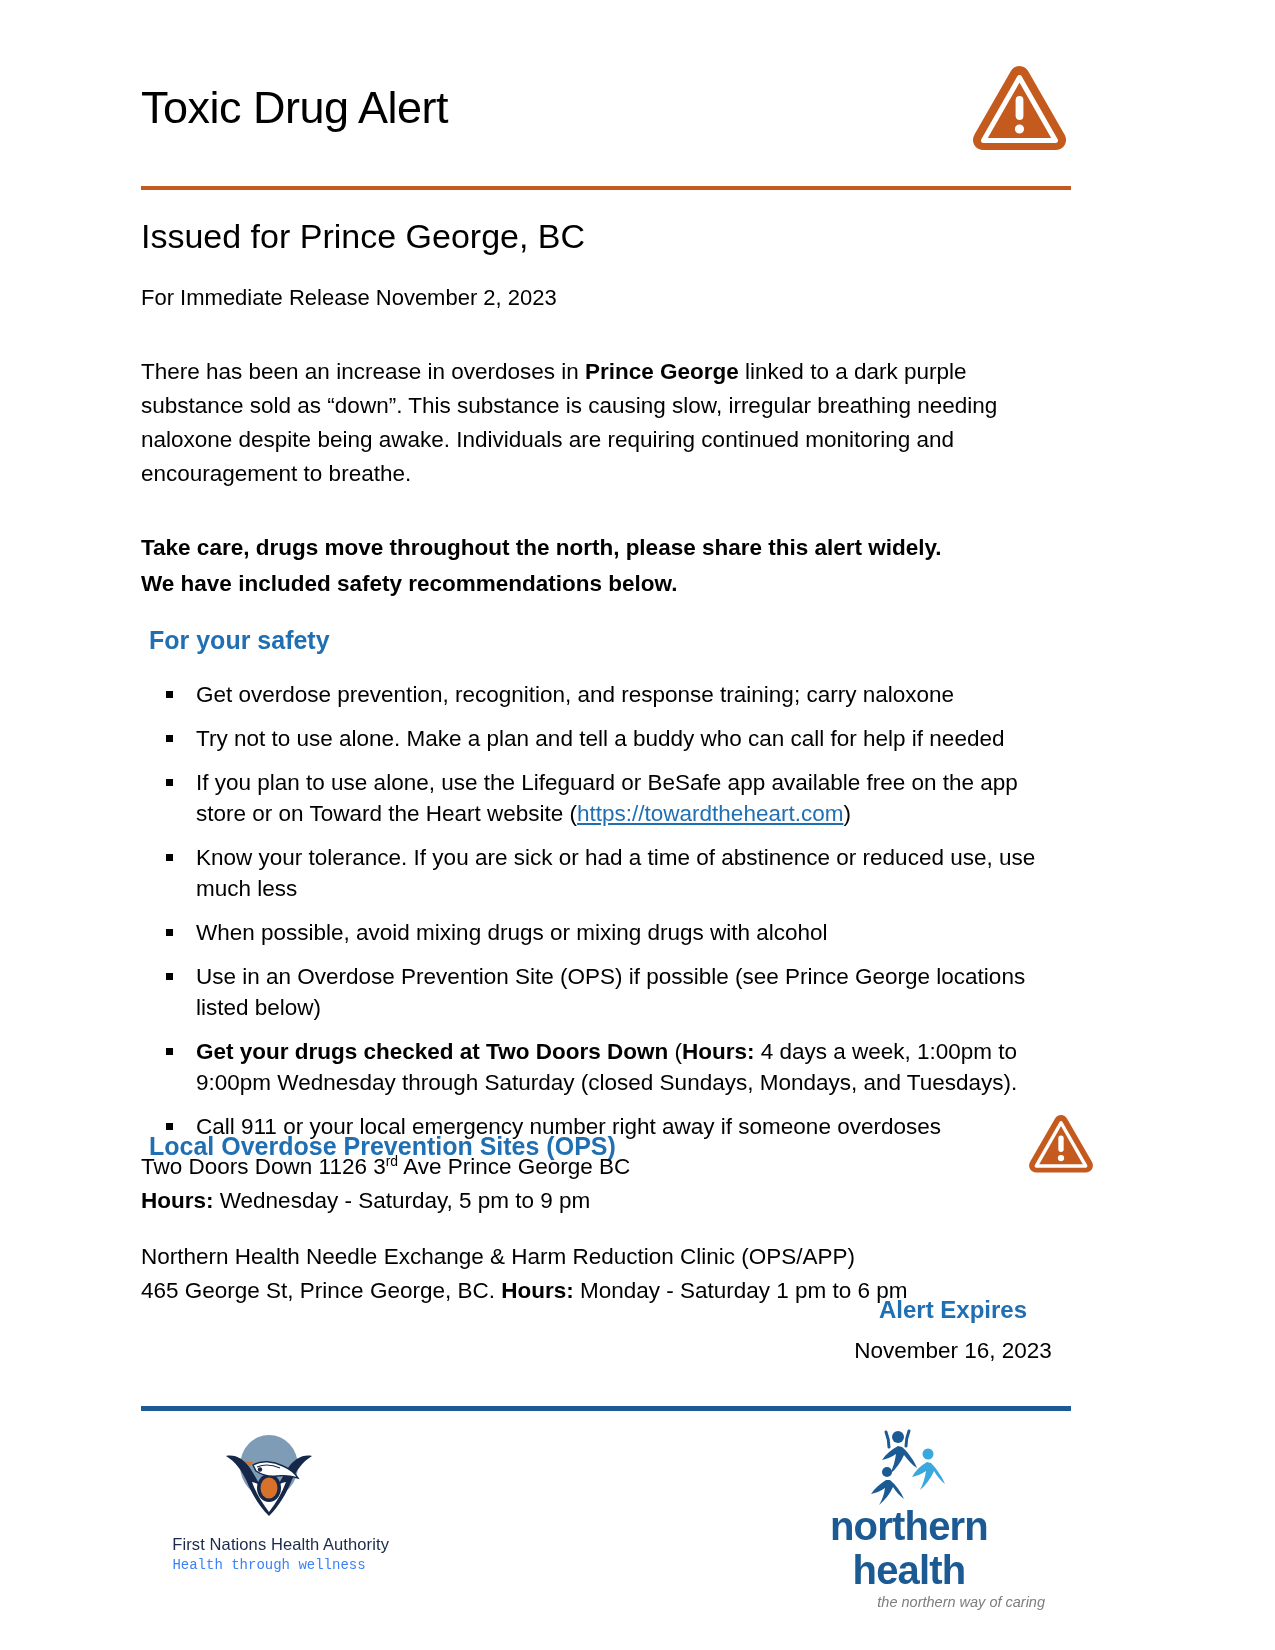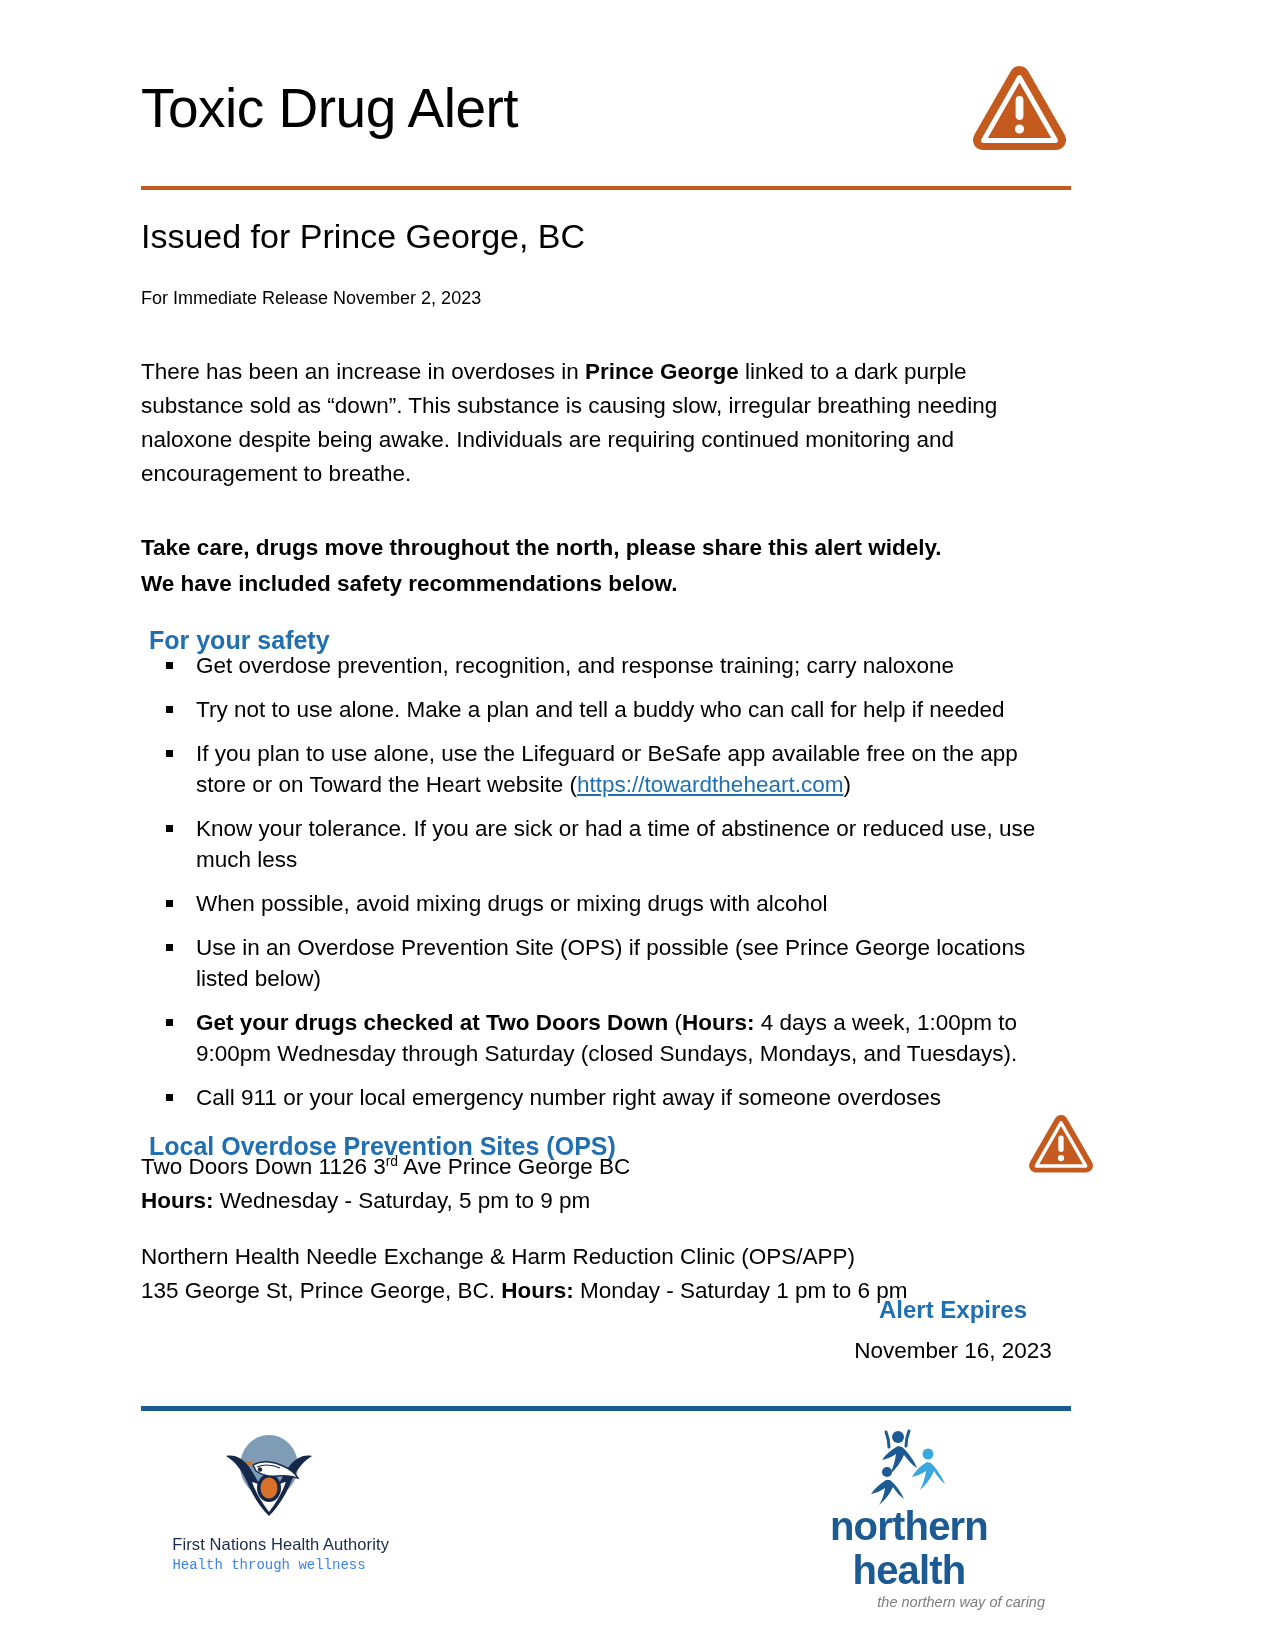--- a/index.html
+++ b/index.html
@@ -27,21 +27,21 @@
 
   
   .header-row {
     position: relative;
     height: 120px;
   }
   .doc-title {
     position: absolute;
     left: 0;
     top: 78px;
-    font-size: 55px;
+    font-size: 45px;
     line-height: 60px;
     font-weight: normal;
     letter-spacing: -0.5px;
     white-space: nowrap;
     margin: 0;
   }
   .warn-icon-top {
     position: absolute;
     right: -1px;
     top: 57px;
@@ -65,21 +65,21 @@
     font-size: 34px;
     line-height: 40px;
     font-weight: normal;
     margin: 0;
     white-space: nowrap;
   }
   .release-line {
     position: absolute;
     left: 0;
     top: 284px;
-    font-size: 18px;
+    font-size: 22px;
     line-height: 28px;
     margin: 0;
   }
 
   
   .para {
     position: absolute;
     left: 0;
     top: 355px;
     width: 915px;
@@ -107,21 +107,21 @@
     margin: 8px;
     white-space: nowrap;
   }
   .sec-head.safety { position: absolute; left: 0; top: 618px; }
   .sec-head.ops { position: absolute; left: 0; top: 1124px; }
 
   
   .bullets {
     position: absolute;
     left: 0;
-    top: 650px;
+    top: 679px;
     width: 930px;
     margin: 0;
     padding: 0;
     list-style: none;
   }
   .bullets li {
     position: relative;
     padding-left: 55px;
     font-size: 22.5px;
     line-height: 31px;
@@ -296,21 +296,21 @@
       <li><span class="sq"></span><span>Call 911 or your local emergency number right away if someone overdoses</span></li>
     </ul>
 
     <h3 class="sec-head ops">Local Overdose Prevention Sites (OPS)</h3>
 
     <div class="ops-block">
       <p class="ops-line"><span>Two Doors Down 1126 3</span><sup>rd</sup><span> Ave Prince George BC</span></p>
       <p class="ops-line"><b>Hours:</b><span> Wednesday - Saturday, 5 pm to 9 pm</span></p>
       <div class="ops-gap"></div>
       <p class="ops-line">Northern Health Needle Exchange &amp; Harm Reduction Clinic (OPS/APP)</p>
-      <p class="ops-line"><span>135 George St, Prince George, BC. </span><b>Hours:</b><span> Monday - Saturday 1 pm to 6 pm</span></p>
+      <p class="ops-line"><span>465 George St, Prince George, BC. </span><b>Hours:</b><span> Monday - Saturday 1 pm to 6 pm</span></p>
     </div>
 
   </div>
 
   <span class="warn-icon-bottom">
     <svg viewBox="0 0 105 100" width="72" height="70" aria-hidden="true">
       <path d="M52.5 9 C56.5 9 59.5 11.2 61.4 14.6 L97.5 77.5 C99.4 80.9 99.6 84.6 97.7 87.9 C95.8 91.2 92.3 93 88.4 93 L16.6 93 C12.7 93 9.2 91.2 7.3 87.9 C5.4 84.6 5.6 80.9 7.5 77.5 L43.6 14.6 C45.5 11.2 48.5 9 52.5 9 Z" fill="#C55A1E"></path>
       <path d="M52.5 20.5 L88.5 83.5 L16.5 83.5 Z" fill="none" stroke="#FFFFFF" stroke-width="5" stroke-linejoin="round"></path>
       <rect x="48.6" y="39" width="7.8" height="24" rx="3.9" fill="#FFFFFF"></rect>
       <circle cx="52.5" cy="72" r="4.6" fill="#FFFFFF"></circle>

